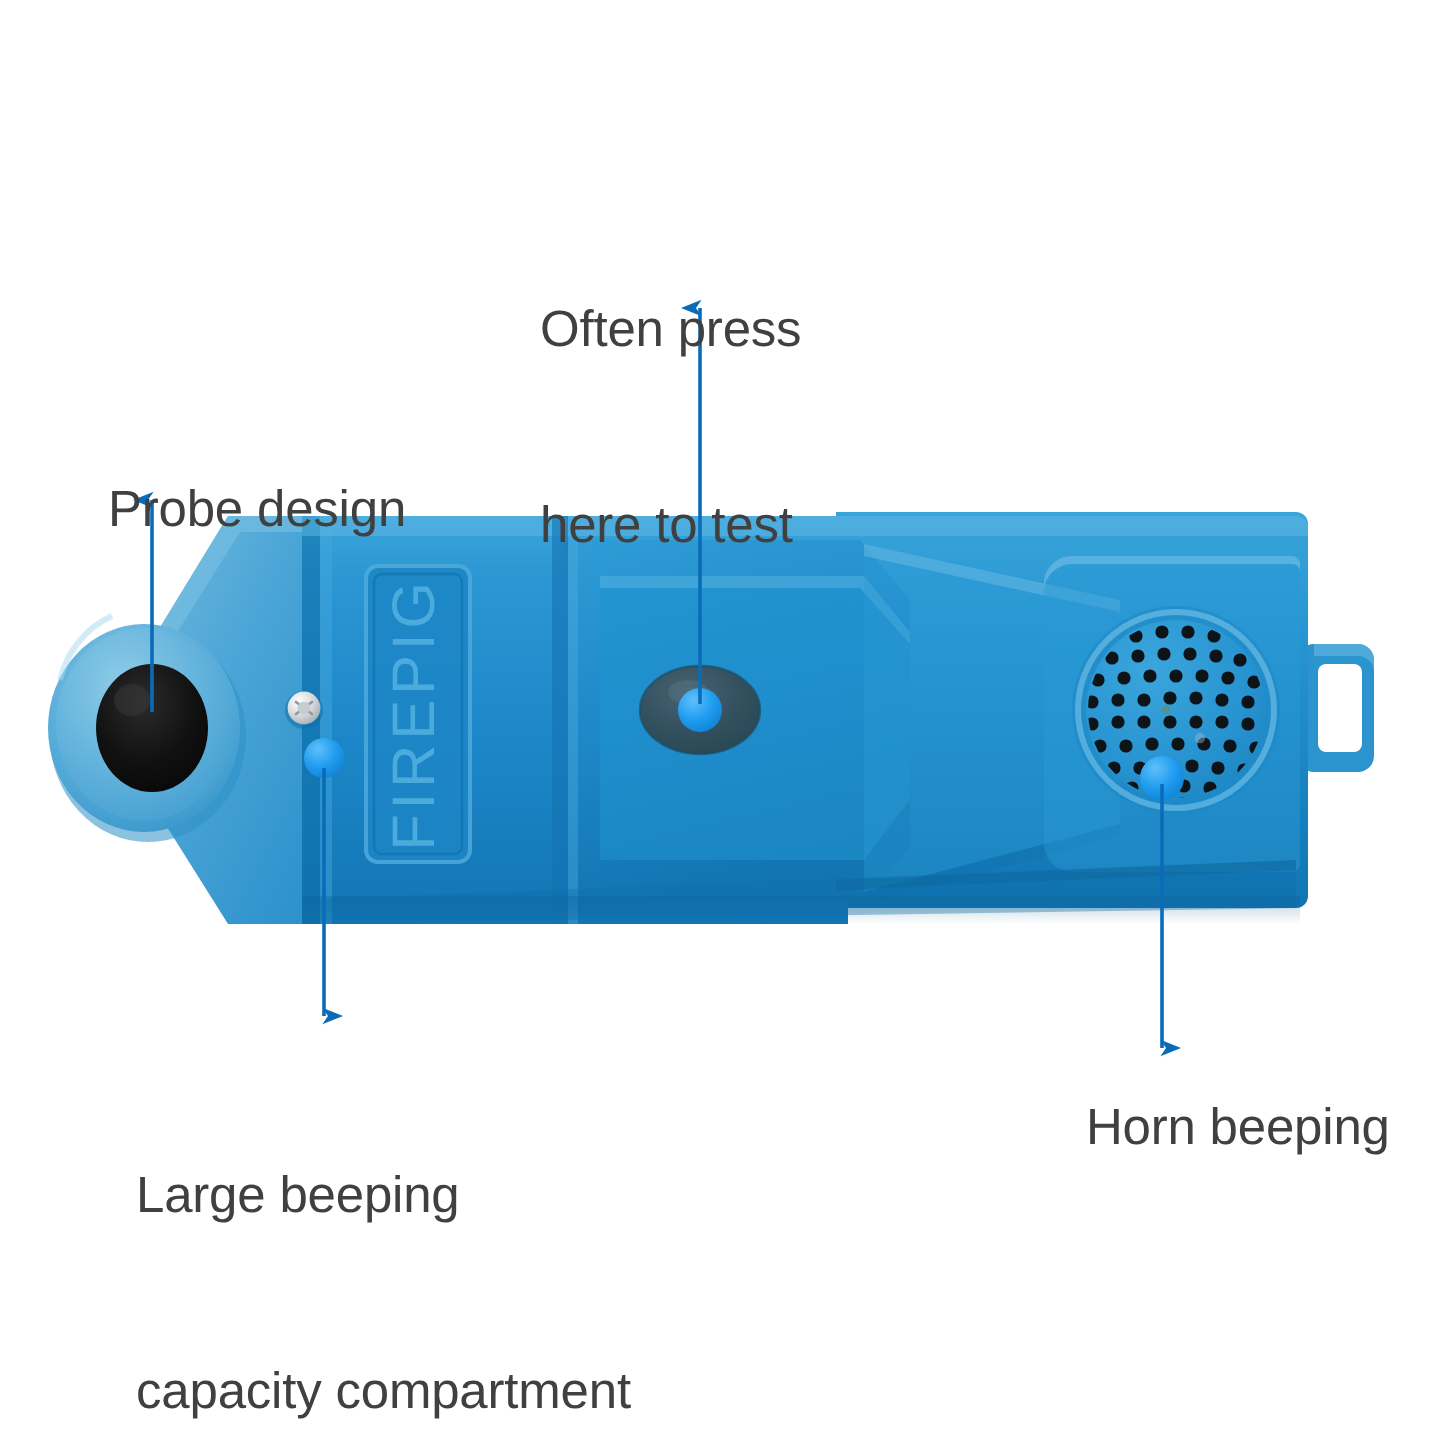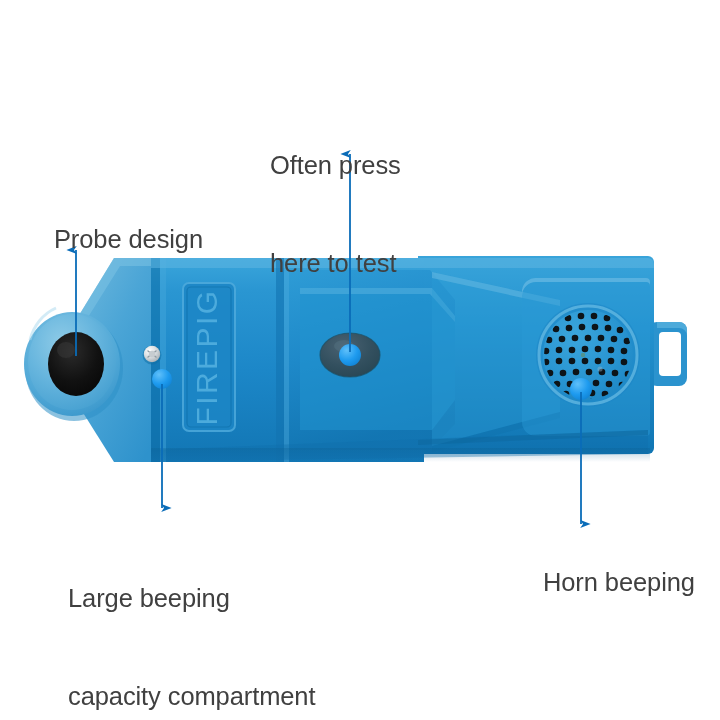--- a/index.html
+++ b/index.html
@@ -23,24 +23,24 @@
   .callout {
     position: absolute;
     color: #404040;
     font-family: "Liberation Sans", sans-serif;
     font-size: 25.5px;
     line-height: 1.28;
     letter-spacing: -0.1px;
     white-space: pre;
     font-weight: 400;
   }
-  #label-probe      { left: 26px;  top: 190px; text-align: center; }
+  #label-probe      { left: 26px;  top: 206px; text-align: center; }
   #label-test       { left: 270px; top: 84px;  text-align: left; }
   #label-battery    { left: 68px;  top: 517px; text-align: left; }
-  #label-horn       { left: 515px; top: 533px; text-align: center; }
+  #label-horn       { left: 515px; top: 515px; text-align: center; }
 
   
   #arrows {
     position: absolute;
     left: 0; top: 0;
     width: 720px;
     height: 720px;
     pointer-events: none;
   }
 

